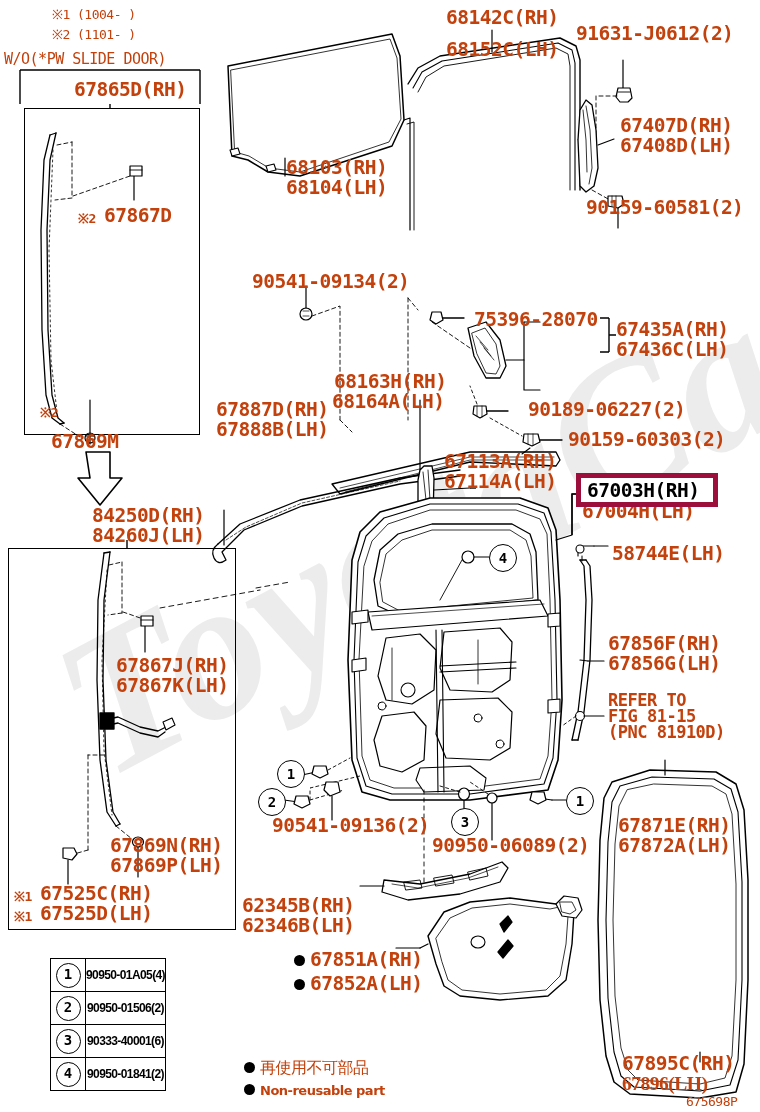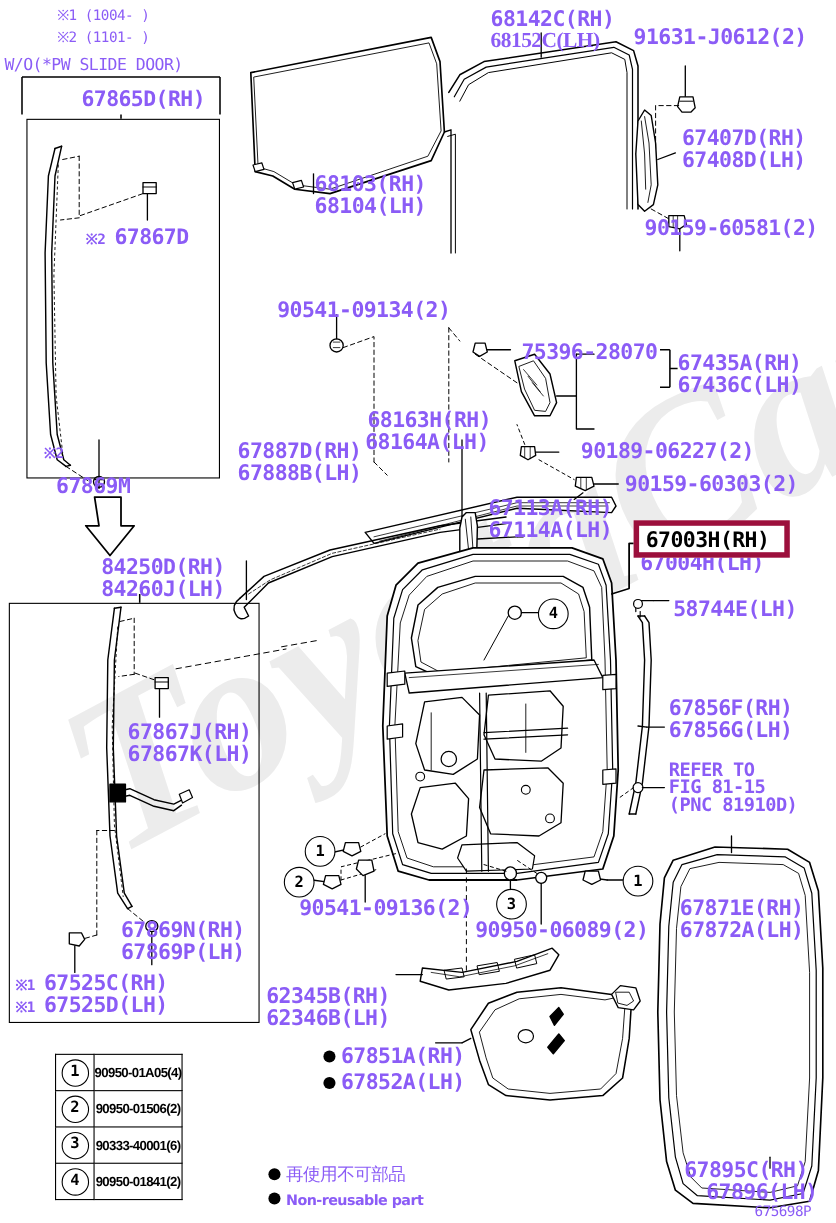--- a/index.html
+++ b/index.html
@@ -8,21 +8,21 @@
     font-family:"DejaVu Sans Mono","Liberation Mono",monospace;color:#000;
   }
   .wm{
     position:absolute;pointer-events:none;user-select:none;
     color:#ececec;font-family:"Liberation Serif",serif;font-style:italic;
     font-weight:bold;white-space:nowrap;z-index:0;
   }
   .lbl{
     position:absolute;z-index:6;white-space:nowrap;letter-spacing:-0.5px;
     font-family:"DejaVu Sans Mono","Liberation Mono",monospace;
-    font-weight:bold;color:#8b5cf6;line-height:1.04;
+    font-weight:bold;color:#c2410c;line-height:1.04;
   }
   .s20{font-size:19.5px;}
   .s17{font-size:17px;}
   .s15{font-size:15px;}
   .s13{font-size:13px;}
   .thin{font-weight:normal;}
   .box{position:absolute;border:1.6px solid #000;z-index:3;background:transparent;}
   svg{position:absolute;left:0;top:0;z-index:2;}
   svg.top{z-index:5;}
   .hl{
@@ -341,21 +341,21 @@
   <div class="lbl s20" style="left:110px;top:856px;">67869P(LH)</div>
   <div class="lbl s13" style="left:14px;top:890px;">※1</div>
   <div class="lbl s20" style="left:40px;top:884px;">67525C(RH)</div>
   <div class="lbl s13" style="left:14px;top:910px;">※1</div>
   <div class="lbl s20" style="left:40px;top:904px;">67525D(LH)</div>
 
   <div class="lbl s20" style="left:286px;top:158px;">68103(RH)</div>
   <div class="lbl s20" style="left:286px;top:178px;">68104(LH)</div>
 
   <div class="lbl s20" style="left:446px;top:8px;">68142C(RH)</div>
-  <div class="lbl s20" style="left:446px;top:28px;font-family:Liberation Serif, serif;">68152C(LH)</div>
+  <div class="lbl s20" style="left:446px;top:40px;">68152C(LH)</div>
 
   <div class="lbl s20" style="left:576px;top:24px;">91631-J0612(2)</div>
 
   <div class="lbl s20" style="left:620px;top:116px;">67407D(RH)</div>
   <div class="lbl s20" style="left:620px;top:136px;">67408D(LH)</div>
 
   <div class="lbl s20" style="left:586px;top:198px;">90159-60581(2)</div>
 
   <div class="lbl s20" style="left:252px;top:272px;">90541-09134(2)</div>
 
@@ -399,21 +399,21 @@
     <span class="bullet"></span><span>67851A(RH)</span>
   </div>
   <div class="lbl s20" style="left:294px;top:974px;">
     <span class="bullet"></span><span>67852A(LH)</span>
   </div>
 
   <div class="lbl s20" style="left:618px;top:816px;">67871E(RH)</div>
   <div class="lbl s20" style="left:618px;top:836px;">67872A(LH)</div>
 
   <div class="lbl s20" style="left:622px;top:1054px;">67895C(RH)</div>
-  <div class="lbl s20" style="left:642px;top:1074px;">67896(LH)</div>
+  <div class="lbl s20" style="left:622px;top:1074px;font-family:Liberation Serif, serif;">67896(LH)</div>
 
   <div class="lbl s13 thin" style="left:686px;top:1095px;">675698P</div>
 
   <div class="cir" style="left:489px;top:544px;width:26px;height:26px;">4</div>
   <div class="cir" style="left:566px;top:787px;width:26px;height:26px;">1</div>
   <div class="cir" style="left:277px;top:760px;width:26px;height:26px;">1</div>
   <div class="cir" style="left:258px;top:788px;width:26px;height:26px;">2</div>
   <div class="cir" style="left:451px;top:808px;width:26px;height:26px;">3</div>
 
   <table class="legend" style="left:50px;top:958px;">

